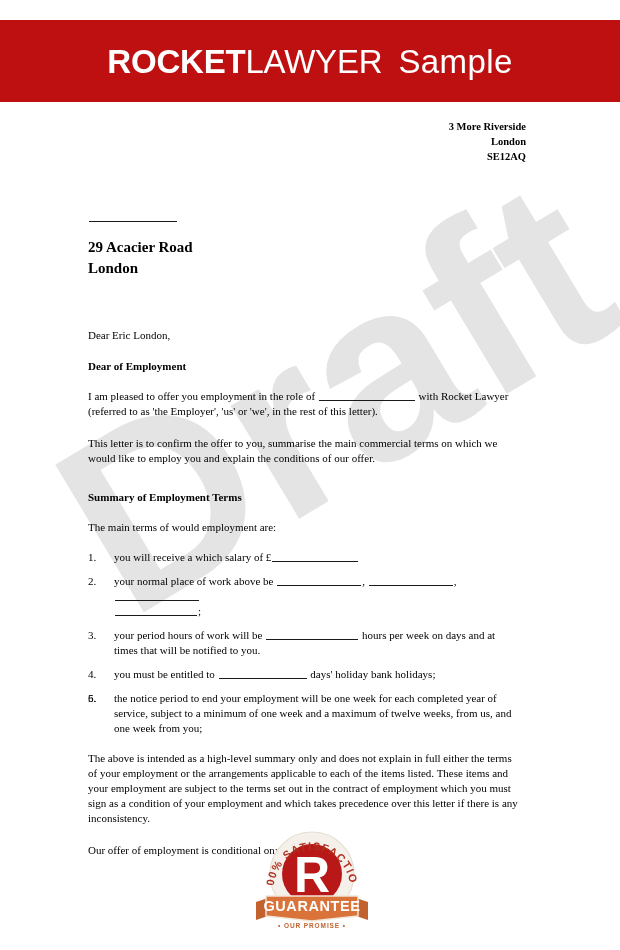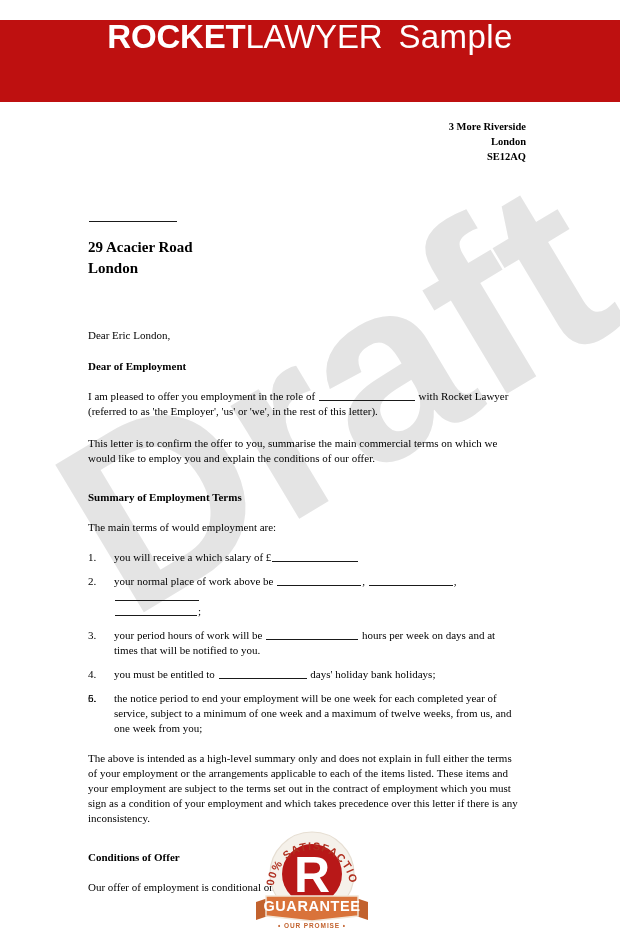--- a/index.html
+++ b/index.html
@@ -18,20 +18,21 @@
 
   
   #brand-banner {
     position: absolute;
     left: 0;
     top: 20px;
     width: 620px;
     height: 82px;
     background: #be1010;
     display: flex;
+    align-items: center;
     justify-content: center;
   }
   #brand-wordmark {
     font-family: "Liberation Sans", "DejaVu Sans", sans-serif;
     color: #ffffff;
     font-size: 33px;
     line-height: 1;
     white-space: nowrap;
     letter-spacing: -0.2px;
   }
@@ -231,21 +232,20 @@
       </li>
 
       <li>
         <span class="li-num">6.</span><span>the notice period to end your employment will be one week for each completed year of service, subject to a minimum of one week and a maximum of twelve weeks, from us, and one week from you;</span>
       </li>
 
     </ol>
 
     <p class="para">The above is intended as a high-level summary only and does not explain in full either the terms of your employment or the arrangements applicable to each of the items listed. These items and your employment are subject to the terms set out in the contract of employment which you must sign as a condition of your employment and which takes precedence over this letter if there is any inconsistency.</p>
 
-    <div class="sec-heading gap-before">Conditions of Offer</div>
 
     <p class="para">Our offer of employment is conditional on:</p>
 
   </div>
 </div>
 
 <svg id="guarantee-seal" viewBox="0 0 120 112">
   <defs>
     <path id="arcPath" d="M 22 66 A 38 38 0 1 1 98 66" fill="none"></path>
   </defs>

